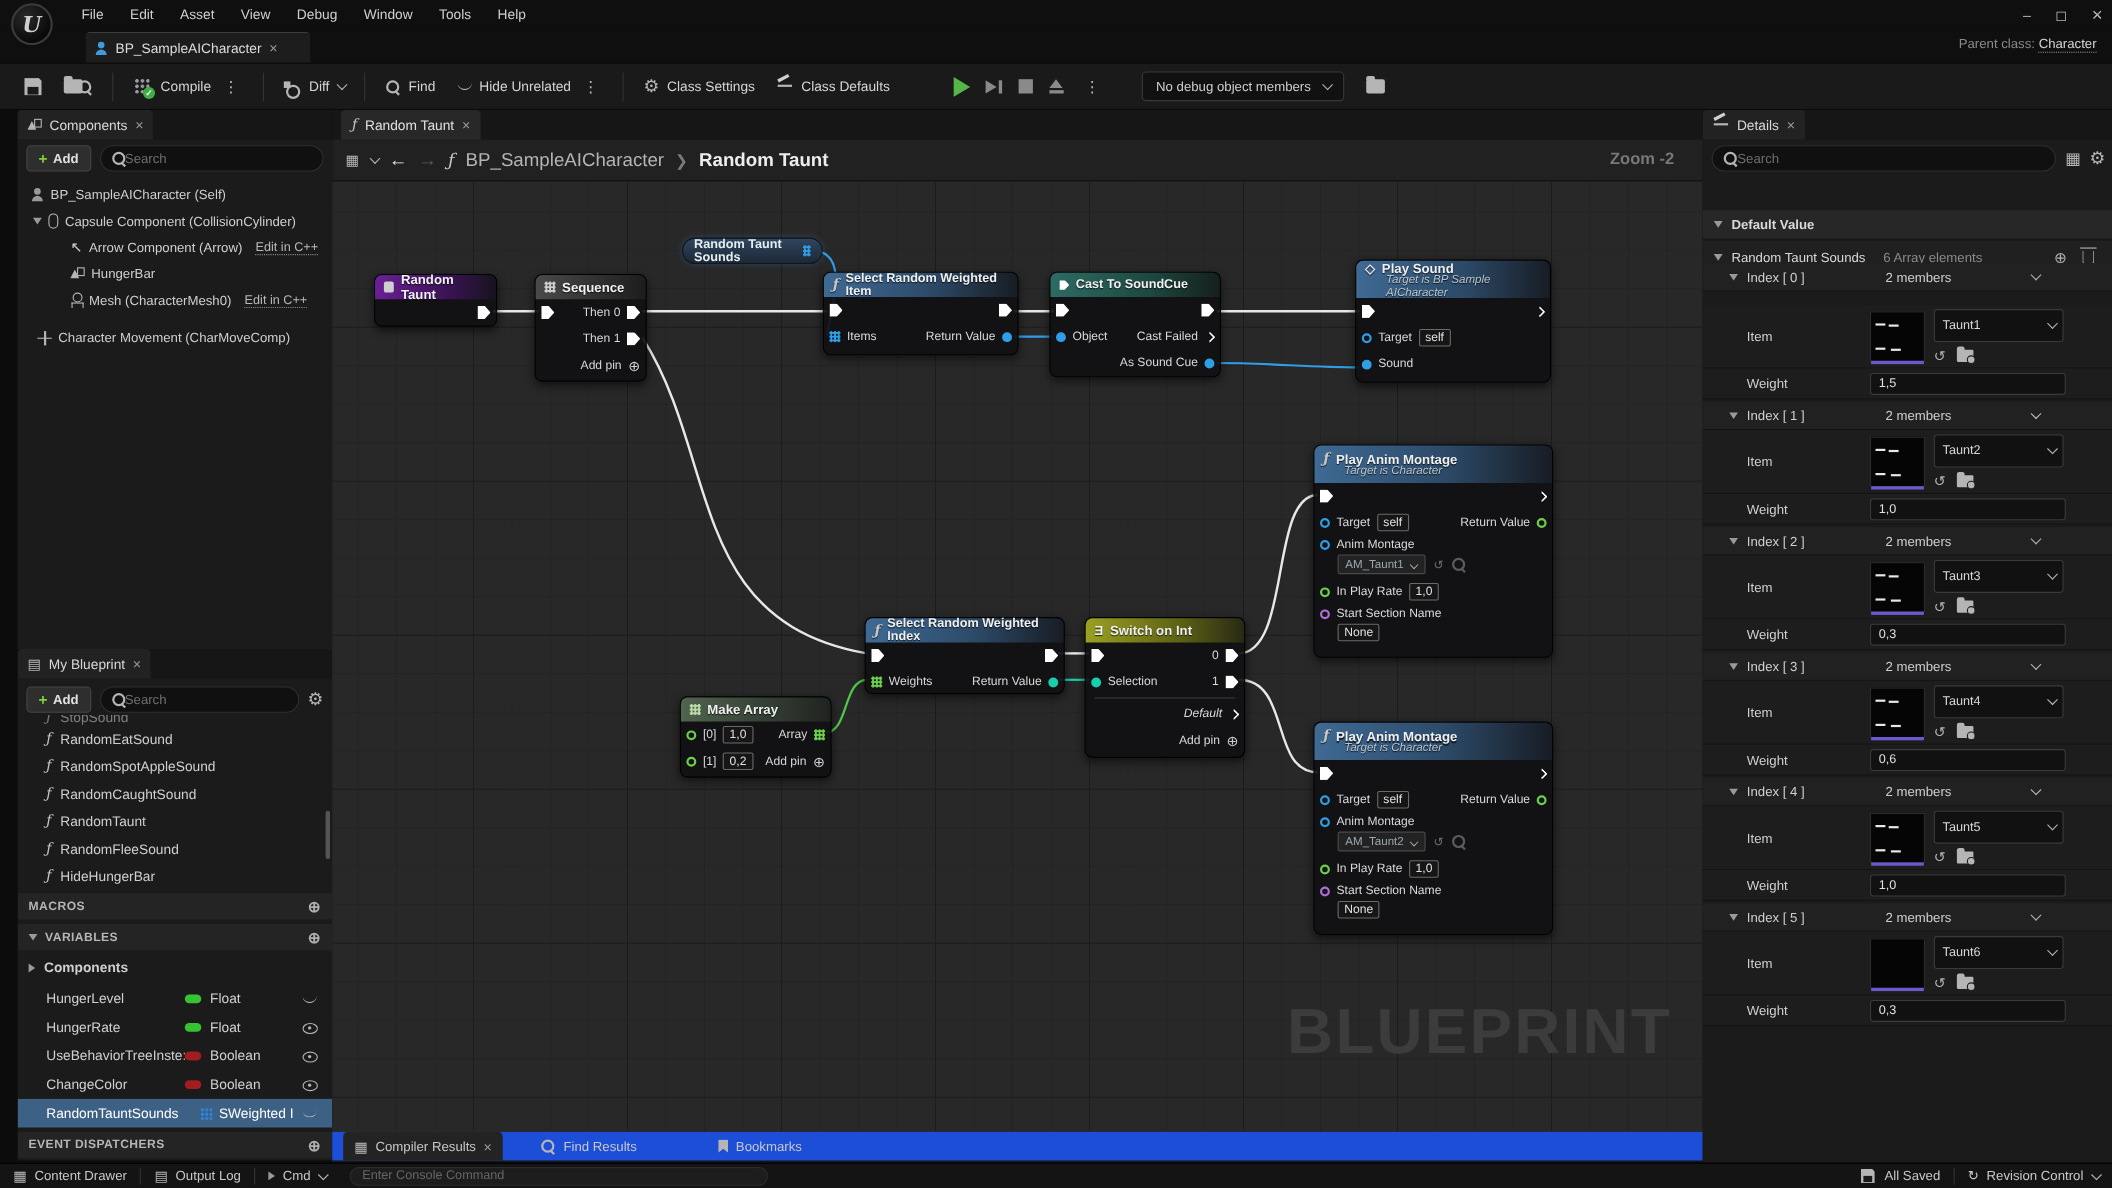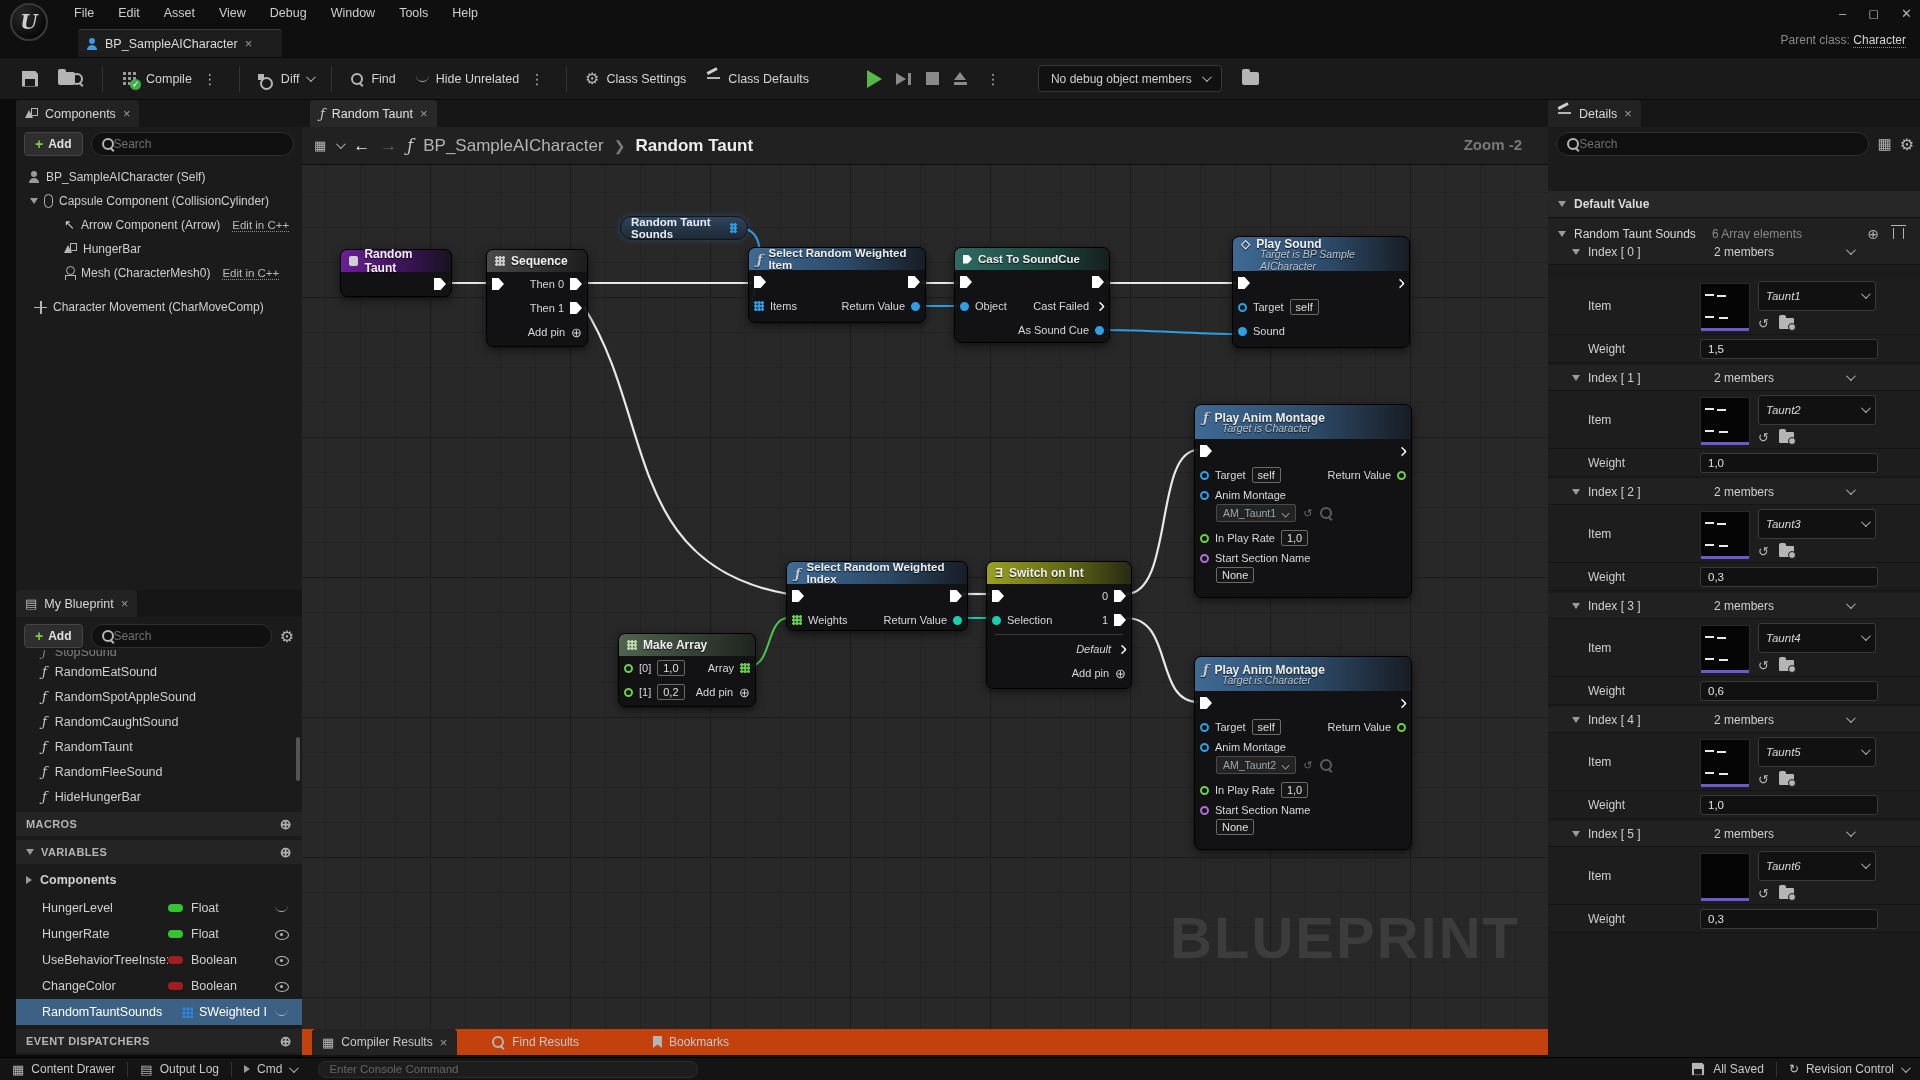--- a/index.html
+++ b/index.html
@@ -174,21 +174,21 @@
   .dd-box { background:#232323; border:1px solid #4a4a4a; border-radius:2px; height:18px; display:flex; align-items:center; gap:6px;
     padding:0 6px; font-size:10.5px; color:#9aa7b0; }
   .addpin-circ { color:#cfcfcf; font-size:13px; }
   .mini-ic { opacity:.45; font-size:11px; }
   .node-lbl-sm { font-size:11px; color:#d8d8d8; }
   .getter-node { position:absolute; height:24px; border-radius:12px; background:linear-gradient(180deg,#30455e,#1d2835);
     border:1px solid #10161d; box-shadow:0 0 6px rgba(60,130,200,.35); display:flex; align-items:center; gap:7px; padding:0 10px;
     font-size:11.5px; font-weight:bold; color:#e6edf2; }
 
   
-  #graph-bottom { position:absolute; left:0; bottom:2px; width:100%; height:26px; background:#c2410c; display:flex; align-items:center; gap:8px;margin-top:16px; }
+  #graph-bottom { position:absolute; left:0; bottom:2px; width:100%; height:26px; background:#1d4ed8; display:flex; align-items:center; gap:8px;margin-top:16px; }
   .gb-tab { display:flex; align-items:center; gap:7px; height:26px; padding:0 10px; color:#c8c8c8; font-size:12px; }
   .gb-tab.active { background:#232323; border-radius:4px 4px 0 0; }
   .i-bookmark { width:9px; height:12px; background:#b5b5b5; clip-path:polygon(0 0,100% 0,100% 100%,50% 70%,0 100%); }
   .i-lines::before { content:"\25A4"; color:#b5b5b5; font-size:13px; }
   .i-grid4::before { content:"\25A6"; color:#b5b5b5; font-size:13px; }
 
   
   #details-panel { left:1548px; top:100px; width:372px; height:957px; }
   #details-panel .panel-body { top:27px; background:#1b1b1b; }
   .dt-row { position:absolute; left:0; right:0; display:flex; align-items:center; border-bottom:1px solid #141414; }
@@ -196,21 +196,21 @@
   .dt-sub { background:#202020; color:#d8d8d8; gap:8px; padding:0 10px; }
   .idx-hd { background:#212121; color:#cfcfcf; padding-left:24px; gap:8px; }
   .prop { background:#1d1d1d; }
   .prop .plabel { width:152px; padding-left:40px; color:#cfcfcf; }
   .thumb { position:relative; width:50px; height:46px; background:#050505; border:1px solid #2a2a2a; }
   .thumb::before { content:""; position:absolute; left:4px; top:10px; width:9px; height:2px; background:#e8e8e8;
     box-shadow:12px 1px 0 #e8e8e8, 0 22px 0 #e8e8e8, 14px 23px 0 #e8e8e8; }
   .thumb::after { content:""; position:absolute; left:0; bottom:-3px; width:100%; height:3px; background:#6a5acd; }
   .thumb.empty::before { display:none; }
   .asset-dd { width:118px; height:30px; background:#111; border:1px solid #3a3a3a; border-radius:3px;
-    display:flex; align-items:center; justify-content:space-between; padding:0 7px; color:#d8d8d8; font-size:11.5px;font-style:italic; }
+    display:flex; align-items:center; justify-content:space-between; padding:0 7px; color:#d8d8d8; font-size:11.5px; }
   .asset-ic { color:#b5b5b5; font-size:13px; }
   .i-browse { position:relative; width:15px; height:11px; background:#b5b5b5; border-radius:1px; }
   .i-browse::before { content:""; position:absolute; left:0; top:-3px; width:7px; height:4px; background:#b5b5b5; border-radius:2px 2px 0 0; }
   .i-browse::after { content:""; position:absolute; right:-2px; bottom:-2px; width:6px; height:6px; border:1.6px solid #1b1b1b;
     border-radius:50%; background:#b5b5b5; }
   .weight-input { width:178px; height:20px; background:#111; border:1px solid #3a3a3a; border-radius:3px; color:#e0e0e0;
     padding:0 7px; font-size:11.5px; font-family:"Liberation Sans", sans-serif; }
   .i-trash { position:relative; width:11px; height:12px; border:1.6px solid #b5b5b5; border-top:none; border-radius:0 0 2px 2px; }
   .i-trash::before { content:""; position:absolute; left:-3px; top:-3px; width:15px; height:1.6px; background:#b5b5b5; }
   .i-table::before { content:"\25A6"; color:#b5b5b5; font-size:15px; }

